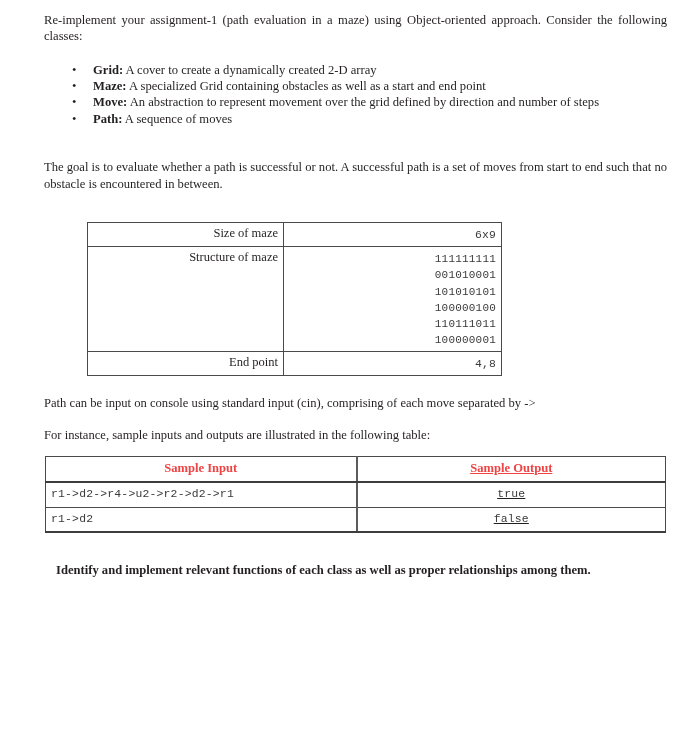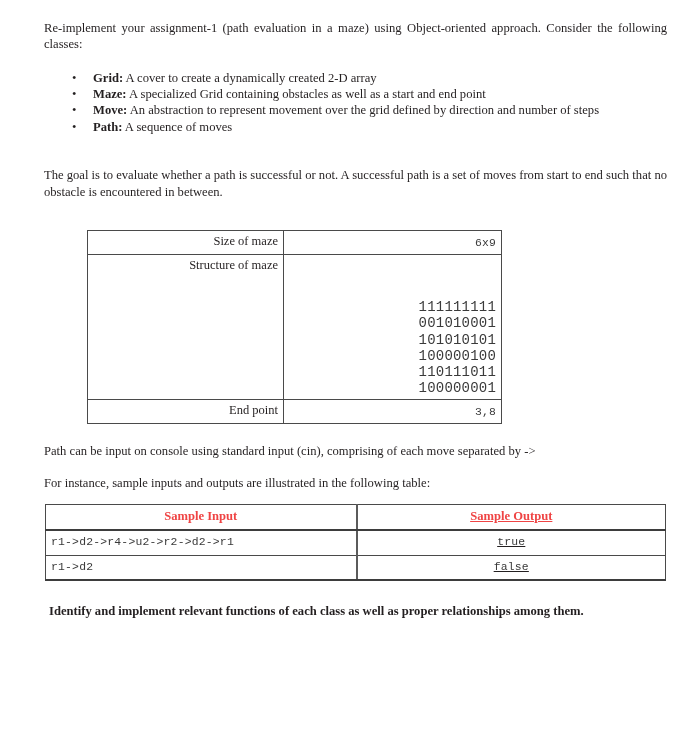--- a/index.html
+++ b/index.html
@@ -14,21 +14,21 @@
     overflow: hidden;
     font-family: "Liberation Serif", "DejaVu Serif", serif;
     color: #231f20;
     -webkit-font-smoothing: antialiased;
   }
   .page {
     position: relative;
     width: 700px;
     height: 616px;
     box-sizing: border-box;
-    padding: 20px 33px 0 44px;
+    padding: 12px 33px 0 44px;
   }
   p.para {
     margin: 0;
     font-size: 12.6px;
     line-height: 16.3px;
     text-align: justify;
     text-justify: inter-word;
     color: #231f20;
   }
   .gap-sm { height: 13px; }
@@ -98,26 +98,25 @@
     color: #231f20;
     font-size: 12.5px;
     padding-top: 3px;
   }
   table.t1 td.value {
     padding-top: 4px;
   }
   .maze-grid {
     white-space: pre;
     font-family: "Liberation Mono", "DejaVu Sans Mono", monospace;
-    font-size: 14px;
+    font-size: 11px;
     line-height: 16.1px;
     letter-spacing: 0.2px;
     color: #3a3a3a;
     display: block;
-    margin-top: 40px;
   }
 
   
   table.t2 {
     width: 620px;
     margin-left: 1px;
   }
   table.t2 col.c1 { width: 311px; }
   table.t2 col.c2 { width: 309px; }
   table.t2 th {
@@ -141,21 +140,21 @@
     text-decoration: underline;
   }
   table.t2 tr.header-row th {
     border-bottom: 2px solid #3d3d3d;
   }
   table.t2 tr.last-row td {
     border-bottom: 2px solid #3d3d3d;
   }
 
   p.closing {
-    margin: 5px;
+    margin: 12px;
     font-size: 12.6px;
     line-height: 16.4px;
     font-weight: bold;
     text-align: justify;
     text-justify: inter-word;
     color: #231f20;
   }
 </style>
 </head>
 <body>
@@ -202,21 +201,21 @@
               <span class="maze-grid">111111111
 001010001
 101010101
 100000100
 110111011
 100000001</span>
             </td>
         </tr>
         <tr>
           <td class="label">End point</td>
-          <td class="value"><span class="mono">3,8</span></td>
+          <td class="value"><span class="mono">4,8</span></td>
         </tr>
       </tbody>
     </table>
   </div>
 
   <div class="gap-xl"></div>
 
   <p class="para">Path can be input on console using standard input (cin), comprising of each move separated by -&gt;</p>
 
   <div class="gap-md"></div>

